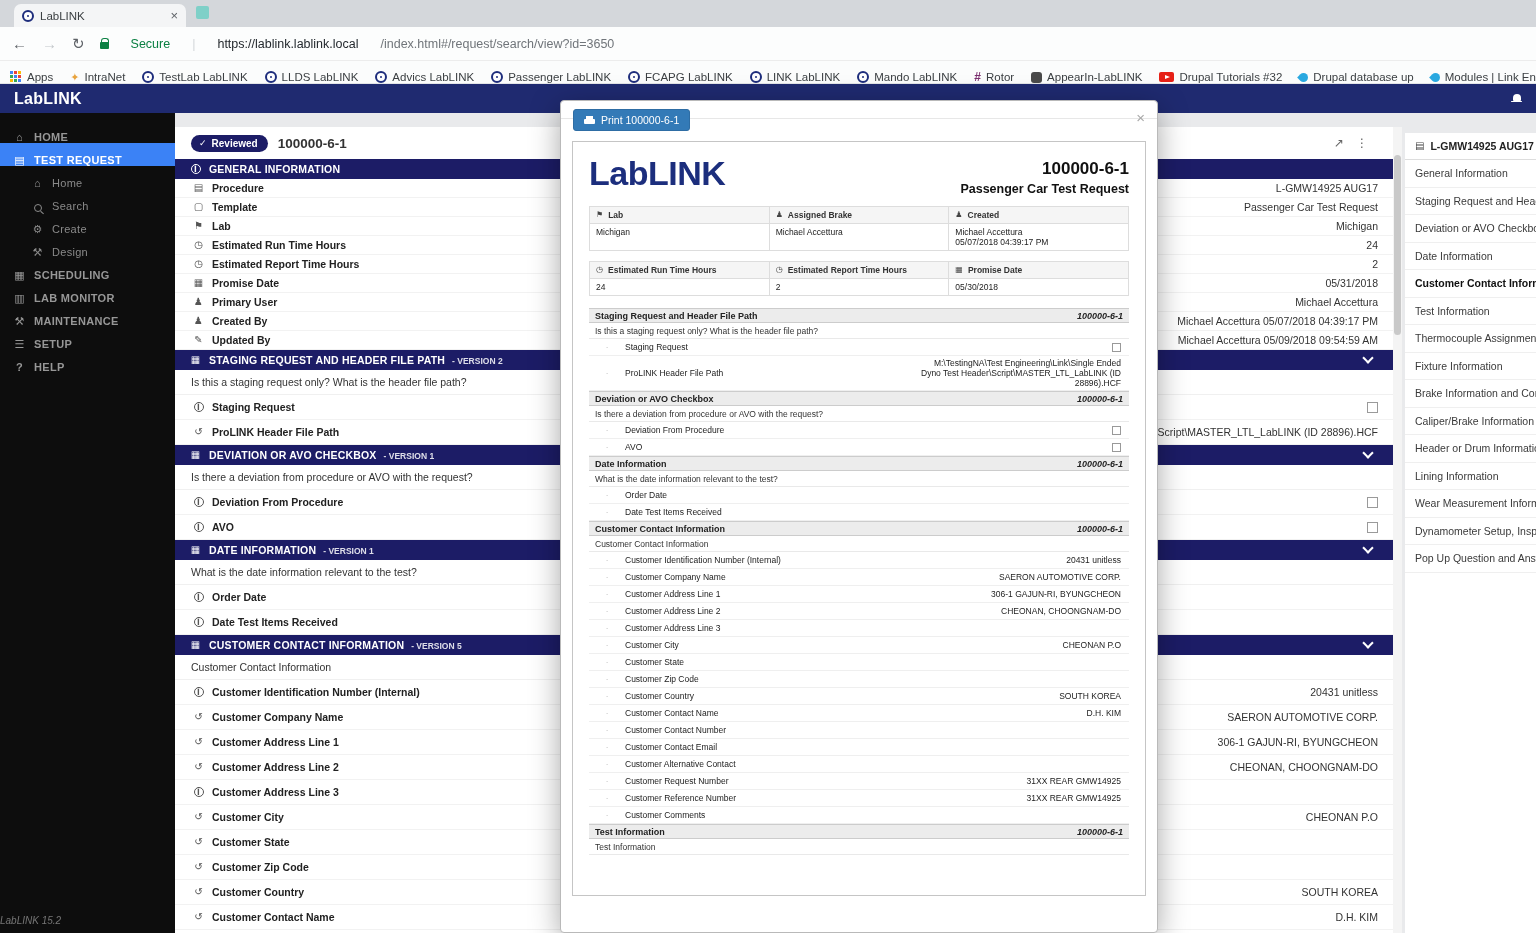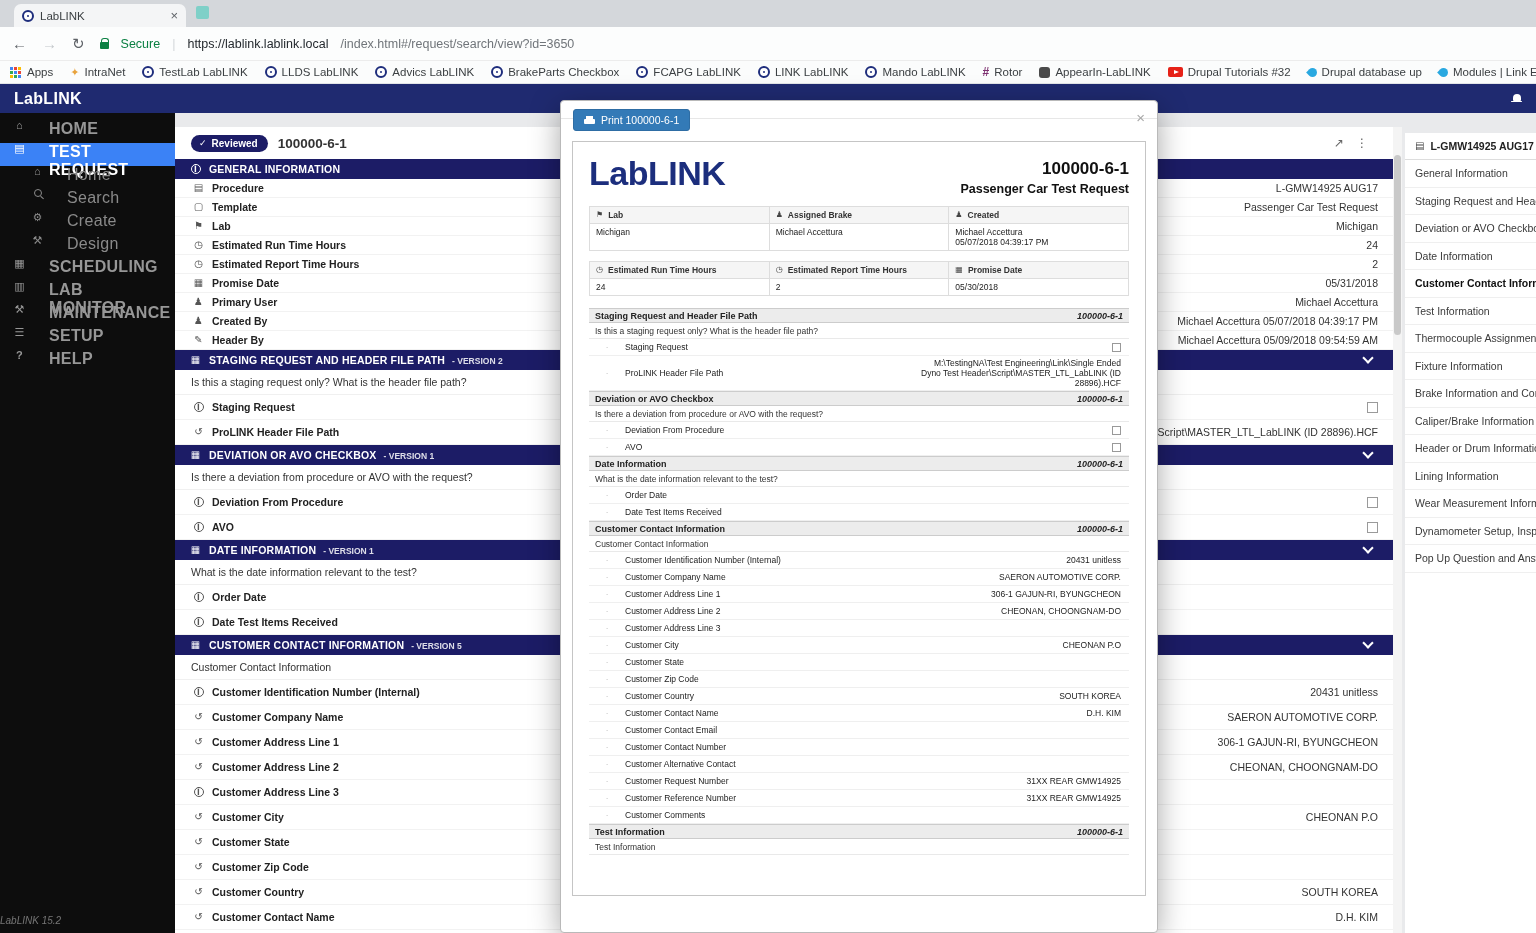--- a/index.html
+++ b/index.html
@@ -62,37 +62,37 @@
 
 
 .tabstrip{position:absolute;left:0;top:0;width:100%;height: 27px;background:#d4d7db}
 .tab{position:absolute;left:14px;top:4px;width:172px;height:23px;background:#f4f5f6;border-radius:7px 7px 0 0;display:flex;align-items:center;gap:6px;padding:0 8px}
 .tab-title{flex:1;font-size:11.5px;color:#3c4043;white-space:nowrap;overflow:hidden}
 .tab-close{font-size:13px;color:#5f6368}
 .newtab{position:absolute;left:196px;top:6px;width:13px;height:13px;background:#7fd0c8;border-radius:2px}
 .toolbar{position:absolute;left:0;top:27px;width:100%;height:34px;background:#fcfdfd;border-bottom:1px solid #ececec;display:flex;align-items:center;gap:15px;padding:0 12px}
 .nav-ic{font-size:15px;color:#5f6368}
 .nav-ic.disabled{color:#c3c7cb}
-.addr{display:flex;align-items:center;gap:12px;font-size:12.5px;min-width:0}
+.addr{display:flex;align-items:center;gap:22px;font-size:12.5px;min-width:0}
 .secure{color:#0b8043}
 .sep::before{content:"|";color:#d4d7da}
 .host{color:#24292e}
 .path{color:#70757a}
-.bmbar{position:absolute;left:0;top:61px;width:100%;height:23px;background:#fbfcfc;border-bottom:1px solid #e3e5e8;display:flex;align-items:center;gap:17px;padding:0 9px;overflow:hidden;white-space:nowrap}
+.bmbar{position:absolute;left:0;top:61px;width:100%;height:23px;background:#fbfcfc;border-bottom:1px solid #e3e5e8;display:flex;align-items:flex-end;gap:17px;padding:0 9px;overflow:hidden;white-space:nowrap}
 .bm{display:flex;align-items:center;gap:5px;font-size:11.5px;color:#3c4043;flex:0 0 auto}
 
 
 .appbar{position:absolute;left:0;top:84px;width:100%;height:29px;background:#1f2a70;display:flex;align-items:center;padding:0 14px;color:#fff}
 .brand{font-size:16px;font-weight:bold;letter-spacing:.3px}
 .appbar .bell{margin-left:auto;margin-right:0}
 
 
 .sidebar{position:absolute;left:0;top:113px;width:175px;height:820px;background:#0d0d0d}
 .sb-list{padding-top:7px}
-.sb-item{height:23px;display:flex;align-items:flex-start;gap:22px;padding:0 12px;color:#979797;font-size:16px;font-weight:bold;letter-spacing:.3px;cursor:default}
+.sb-item{height:23px;display:flex;align-items:flex-end;gap:7px;padding:0 12px;color:#979797;font-size:11px;font-weight:bold;letter-spacing:.3px;cursor:default}
 .sb-item[data-type="sub"]{padding-left:30px;font-weight:normal;color:#8a8a8a}
 .sb-item.active{color:#fff;background:#3b82f6}
 .sbic{flex:0 0 15px;display:flex;align-items:center;justify-content:center}
 .sbic .gi{font-size:11px}
 .sb-footer{position:absolute;left:0;bottom:7px;width:100%;color:#767676;font-size:10px;font-style:italic}
 
 
 .main-card{position:absolute;left:175px;top:127px;width:1227px;height:806px;background:#fff;overflow:hidden}
 .card-head{height:32px;display:flex;align-items:center;gap:10px;padding:0 16px}
 .badge{display:flex;align-items:center;gap:5px;background:#1c1c66;color:#fff;font-size:10px;font-weight:bold;padding:3px 10px 3px 8px;border-radius:10px}
@@ -200,21 +200,21 @@
       <span>LLDS LabLINK</span>
     </span>
 
     <span class="bm">
       <span class="gi" data-icon="lablink"></span>
       <span>Advics LabLINK</span>
     </span>
 
     <span class="bm">
       <span class="gi" data-icon="lablink"></span>
-      <span>BrakeParts Checkbox</span>
+      <span>Passenger LabLINK</span>
     </span>
 
     <span class="bm">
       <span class="gi" data-icon="lablink"></span>
       <span>FCAPG LabLINK</span>
     </span>
 
     <span class="bm">
       <span class="gi" data-icon="lablink"></span>
       <span>LINK LabLINK</span>
@@ -435,21 +435,21 @@
             </span>
               <span class="mlabel">Created By</span>
               <span class="mvalue">Michael Accettura 05/07/2018 04:39:17 PM</span>
 
             </div>
 
             <div class="mrow">
               <span class="ric">
               <i class="gi" data-icon="pencil"></i>
             </span>
-              <span class="mlabel">Header By</span>
+              <span class="mlabel">Updated By</span>
               <span class="mvalue">Michael Accettura 05/09/2018 09:54:59 AM</span>
 
             </div>
           </div>
       </section>
 
       <section class="msec">
         <div class="msec-bar">
           <span class="bic">
             <i class="gi" data-icon="grid"></i>
@@ -947,28 +947,28 @@
 
               <div class="prow">
                 <span class="pgut"></span>
                 <span class="plabel">Customer Contact Name</span>
                 <span class="pvalue">D.H. KIM</span>
 
               </div>
 
               <div class="prow">
                 <span class="pgut"></span>
+                <span class="plabel">Customer Contact Number</span>
+                <span class="pvalue"></span>
+
+              </div>
+
+              <div class="prow">
+                <span class="pgut"></span>
                 <span class="plabel">Customer Contact Email</span>
-                <span class="pvalue"></span>
-
-              </div>
-
-              <div class="prow">
-                <span class="pgut"></span>
-                <span class="plabel">Customer Contact Number</span>
                 <span class="pvalue"></span>
 
               </div>
 
               <div class="prow">
                 <span class="pgut"></span>
                 <span class="plabel">Customer Alternative Contact</span>
                 <span class="pvalue"></span>
 
               </div>

